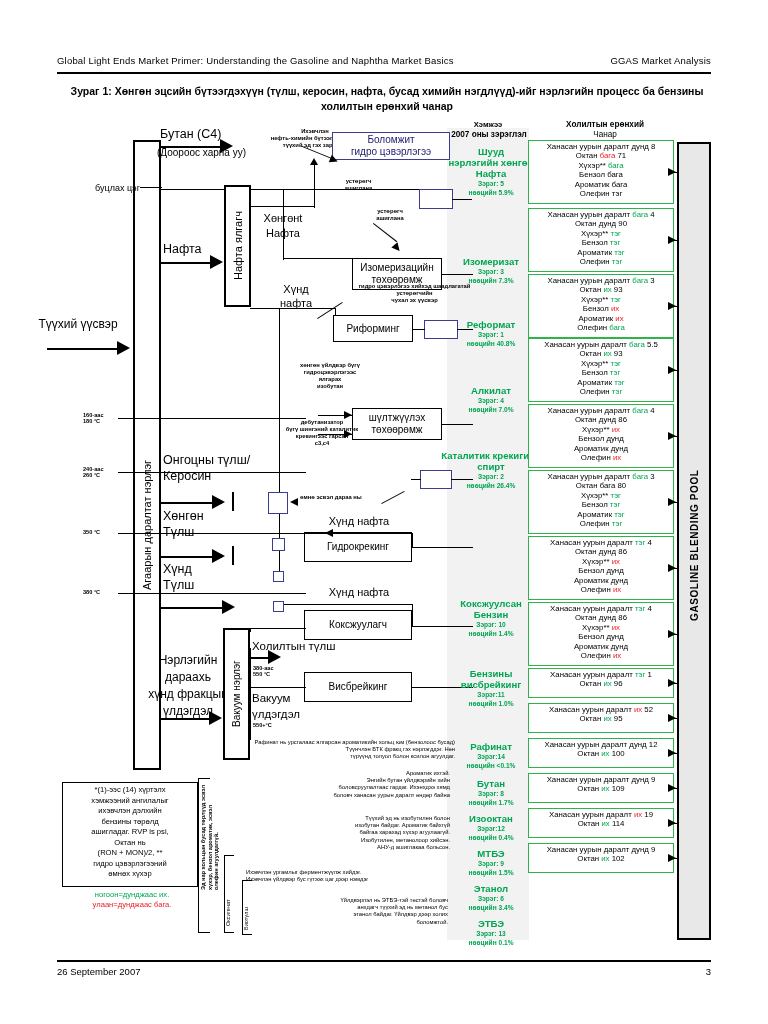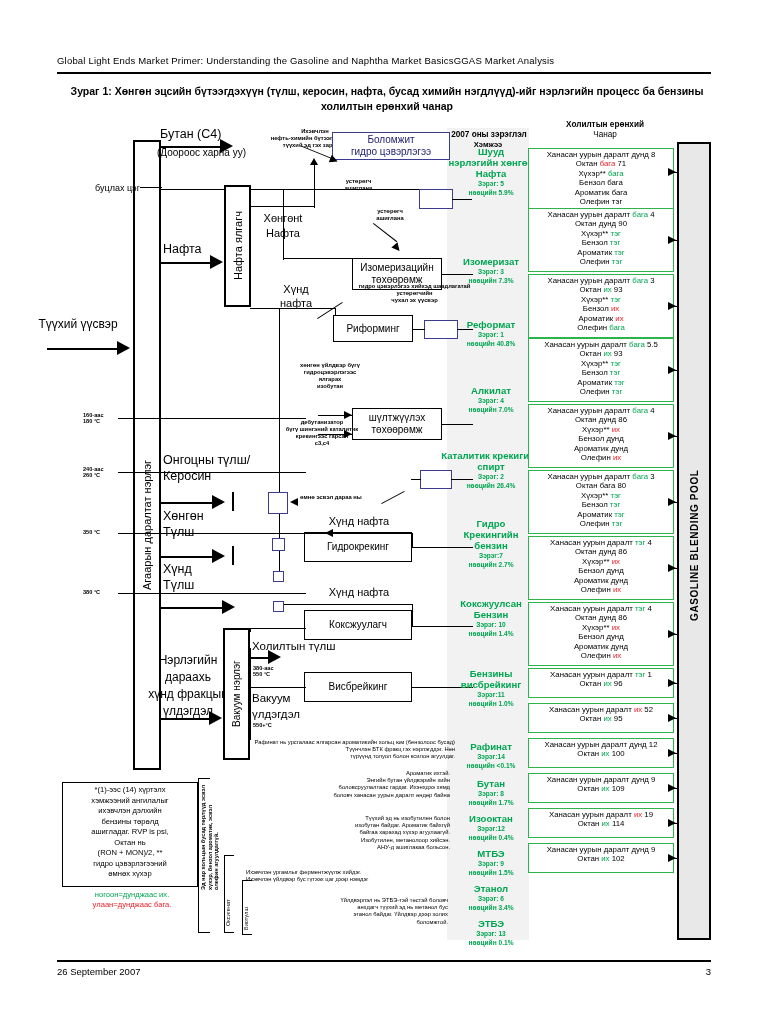--- a/index.html
+++ b/index.html
@@ -9,21 +9,21 @@
     background: #ffffff;
     font-family: "Liberation Sans", sans-serif;
     color: #000;
     position: relative;
     overflow: hidden;
   }
   .page { position:absolute; left:0; top:0; width:768px; height:1024px; }
 
   
   .hdr { position:absolute; left:57px; top:55px; width:654px; }
-  .hdr-row { display:flex; justify-content:flex-start; align-items:baseline;
+  .hdr-row { display:flex; justify-content:space-between; align-items:baseline;
              font-size:9.5px; letter-spacing:.2px; }
   .hdr-rule { position:absolute; left:57px; top:72px; width:654px; height:2px; background:#000; }
   .fig-title { position:absolute; left:57px; top:84px; width:660px;
                font-size:10.5px; font-weight:bold; line-height:15px;text-align:center; }
 
   .ftr-rule { position:absolute; left:57px; top:960px; width:654px; height:2px; background:#000; }
   .ftr { position:absolute; left:57px; top:966px; width:654px;
          display:flex; justify-content:space-between; font-size:9.5px; }
 
   
@@ -103,21 +103,21 @@
     <div class="hdr-row">
       <span>Global Light Ends Market Primer: Understanding the Gasoline and Naphtha Market Basics</span>
       <span>GGAS  Market Analysis</span>
     </div>
   </div>
   <div class="hdr-rule"></div>
   <div class="fig-title">Зураг 1:  Хөнгөн эцсийн бүтээгдэхүүн (түлш, керосин, нафта, бусад химийн нэгдлүүд)-ийг нэрлэгийн процесс ба бензины холилтын ерөнхий чанар</div>
 
   <div class="shade" style="left:447px; top:128px; width:82px; height:812px;"></div>
 
-  <div class="lbl" style="left:447px; top:118px; width:82px; font-size:7.6px; font-weight:bold;margin-top:20px;">Хэмжээ</div>
+  <div class="lbl" style="left:447px; top:118px; width:82px; font-size:7.6px; font-weight:bold;">Хэмжээ</div>
   <div class="lbl" style="left:443px; top:128px; width:92px; font-size:8.2px; font-weight:bold;">2007 оны зэрэглэл</div>
   <div class="lbl" style="left:535px; top:118px; width:140px; font-size:8.2px; font-weight:bold;">Холилтын ерөнхий</div>
   <div class="lbl" style="left:535px; top:128px; width:140px; font-size:8.2px; font-weight:normal;">Чанар</div>
 
   <div class="boxb" style="left:133px; top:140px; width:28px; height:630px;"></div>
   <div class="vtxt" style="left:133px; top:360px; width:28px; height:330px; font-size:11px;">Агаарын даралтат нэрлэг</div>
 
   <div class="lbl" style="left:18px; top:318px; width:120px; font-size:12px;">Түүхий үүсвэр</div>
   <div class="hline-t" style="left:47px; top:348px; width:72px;"></div>
   <div class="arrow-r" style="left:117px; top:341px;"></div>
@@ -293,25 +293,20 @@
   <div class="comp" style="left:443px; top:385px;">
     <div class="nm">Алкилат</div>
     <div class="rk">Зэрэг: 4</div>
     <div class="rk">нөөцийн 7.0%</div>
   </div>
   <div class="comp" style="left:439px; top:450px; width:104px;">
     <div class="nm">Каталитик крекигийн<br>спирт</div>
     <div class="rk">Зэрэг: 2</div>
     <div class="rk">нөөцийн 26.4%</div>
   </div>
-  <div class="comp" style="left:443px; top:518px;">
-    <div class="nm">Гидро<br>Крекингийн<br>бензин</div>
-    <div class="rk">Зэрэг:7</div>
-    <div class="rk">нөөцийн 2.7%</div>
-  </div>
   <div class="comp" style="left:441px; top:668px; width:100px;">
     <div class="nm">Бензины<br>висбрейкинг</div>
     <div class="rk">Зэрэг:11</div>
     <div class="rk">нөөцийн 1.0%</div>
   </div>
   <div class="comp" style="left:441px; top:598px; width:100px;">
     <div class="nm">Коксжуулсан<br>Бензин</div>
     <div class="rk">Зэрэг: 10</div>
     <div class="rk">нөөцийн 1.4%</div>
   </div>
@@ -340,21 +335,21 @@
     <div class="rk">Зэрэг: 6</div>
     <div class="rk">нөөцийн 3.4%</div>
   </div>
   <div class="comp" style="left:443px; top:918px;">
     <div class="nm">ЭТБЭ</div>
     <div class="rk">Зэрэг: 13</div>
     <div class="rk">нөөцийн 0.1%</div>
   </div>
 
   <div id="prop-host">
-      <div class="prop" style="left: 528px; top: 140px; width: 146px; height: 64px; margin-top: 8px;">
+      <div class="prop" style="left: 528px; top: 140px; width: 146px; height: 64px;">
         <div><span class="k">Ханасан уурын даралт </span><span class="k">дунд</span><span class="k"> 8</span></div>
         <div><span class="k">Октан </span><span class="r">бага</span><span class="k"> 71</span></div>
         <div><span class="k">Хүхэр** </span><span class="g">бага</span></div>
         <div><span class="k">Бензол </span><span class="k">бага</span></div>
         <div><span class="k">Ароматик </span><span class="k">бага</span></div>
         <div><span class="k">Олефин </span><span class="k">тэг</span></div>
       </div>
       <div class="hline" style="left: 674px; top: 172px; width: 3px;"></div>
       <div class="arrow-r sm" style="left: 668px; top: 168px;"></div>
       <div class="prop" style="left: 528px; top: 208px; width: 146px; height: 64px;">

